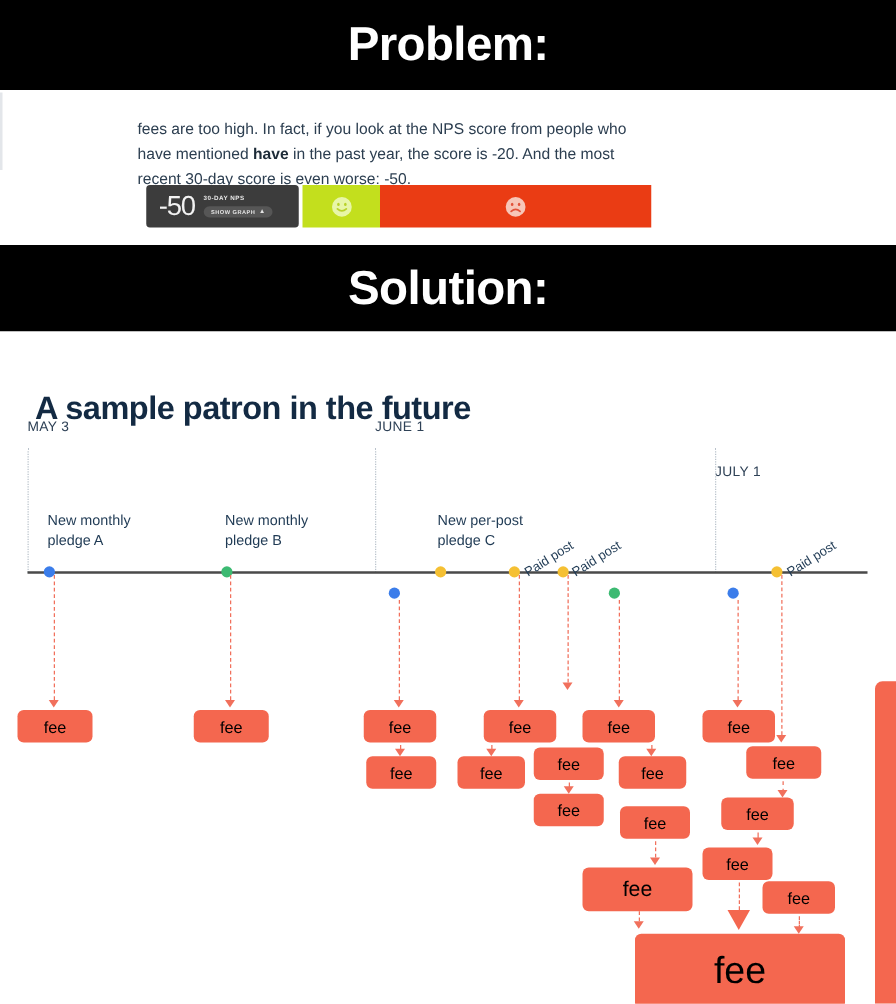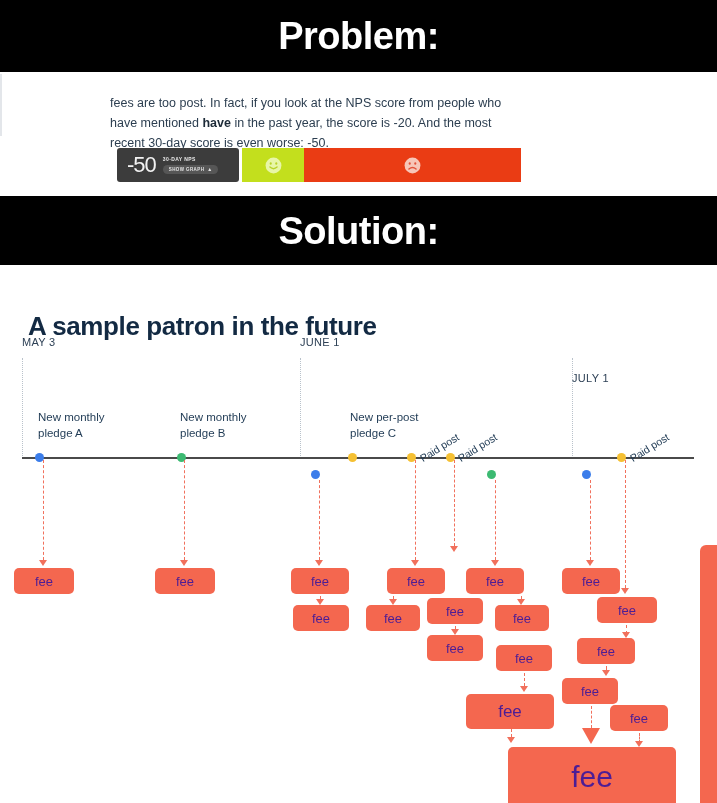--- a/index.html
+++ b/index.html
@@ -107,39 +107,39 @@
     border-top:6px solid #f1705c;
   }
   .arrow-head.big{
     border-left:9px solid transparent;border-right:9px solid transparent;
     border-top:16px solid #f4674f;
   }
 
   .fee-box{
     position:absolute;background:#f4674f;border-radius:5px;
     display:flex;align-items:center;justify-content:center;
-    color:#4c1d95;box-sizing:border-box;
+    color:#000000;box-sizing:border-box;
   }
 
   #edge-block{
     position:absolute;left:700px;top:545px;width:17px;height:258px;
     background:#f4674f;border-top-left-radius:6px;
   }
 </style>
 </head>
 <body>
 
 <div class="banner" id="banner-problem">
   <span class="banner-text">Problem:</span>
 </div>
 
 <div id="problem-card"></div>
 <div id="card-left-rule"></div>
 
-<p id="problem-paragraph"><span>fees are too post. In fact, if you look at the NPS score from people who have mentioned </span><b>have</b><span> in the past year, the score is -20. And the most recent 30-day score is even worse: -50.</span></p>
+<p id="problem-paragraph"><span>fees are too high. In fact, if you look at the NPS score from people who have mentioned </span><b>have</b><span> in the past year, the score is -20. And the most recent 30-day score is even worse: -50.</span></p>
 
 <div id="nps-widget">
   <div id="nps-score-box">
     <span id="nps-score-value">-50</span>
     <div id="nps-score-meta">
       <span id="nps-label">30-DAY NPS</span>
       <div id="nps-graph-button">
         <span id="nps-graph-button-label">SHOW GRAPH</span>
         <span id="nps-graph-icon">▲</span>
       </div>

